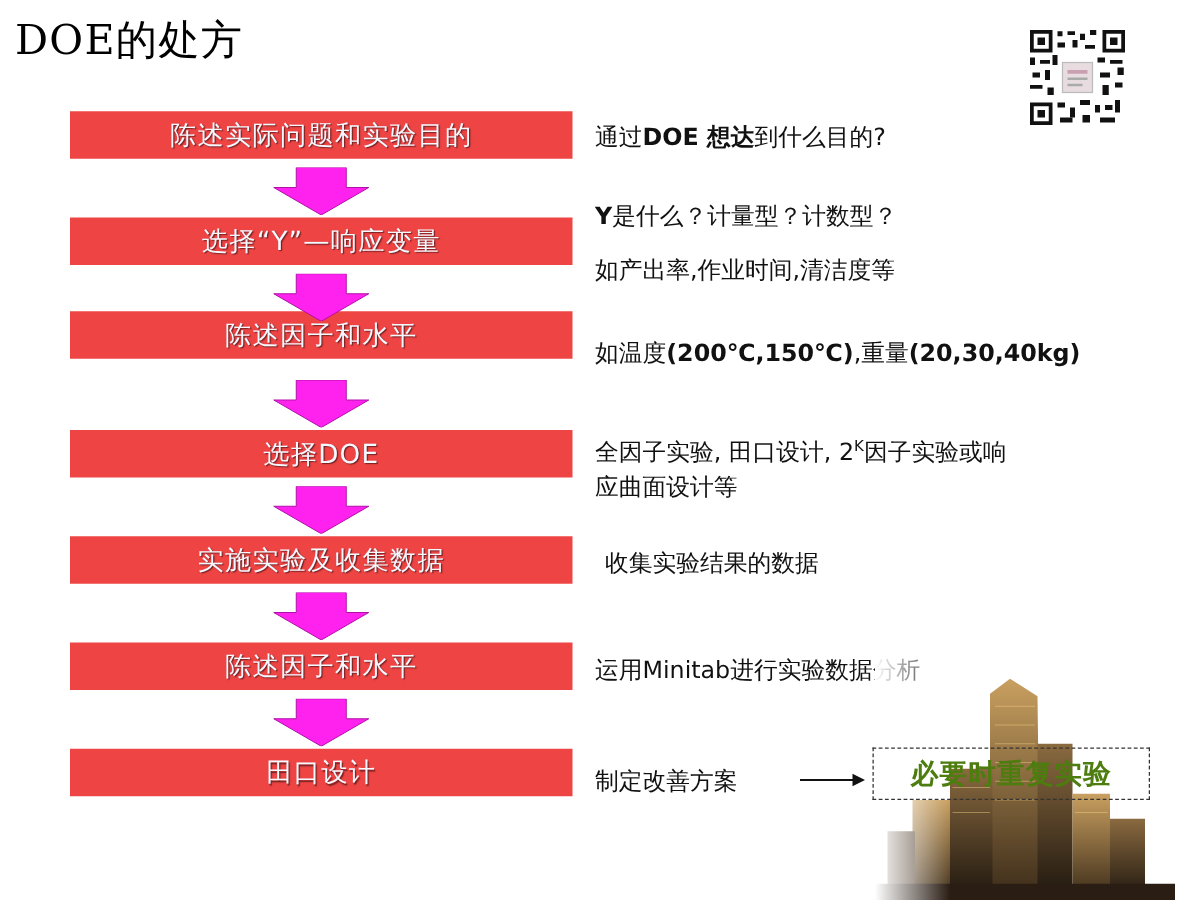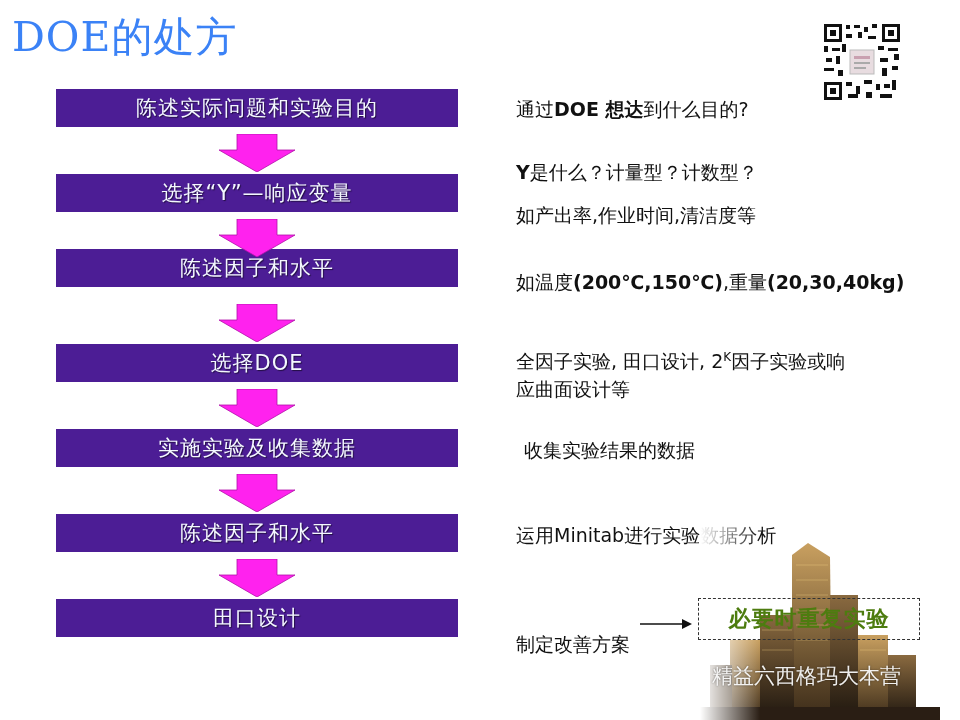--- a/index.html
+++ b/index.html
@@ -1,25 +1,25 @@
 <!DOCTYPE html>
 <html><head>
 <meta charset="utf-8">
 <style>
   html, body { margin:0; padding:0; }
   body { width:960px; height:720px; background:#ffffff; position:relative; overflow:hidden;
          font-family:"DejaVu Sans","Liberation Sans",sans-serif; }
   .title { position:absolute; left:12px; top:10px; font-family:"DejaVu Serif","Liberation Serif",serif;
-           font-size:41px; color:#3b82f6; letter-spacing:1px; }
+           font-size:33px; color:#000000; letter-spacing:1px; }
   .qr { position:absolute; left:822px; top:22px; width:80px; height:80px; background:#fff; }
-  .step { position:absolute; left:56px; width:402px; height:38px; background:#4c1d95;
+  .step { position:absolute; left:56px; width:402px; height:38px; background:#ef4444;
           color:#f4f8ff; font-size:21px; display:flex; align-items:center; justify-content:center;
           text-shadow:1px 1px 1px rgba(0,0,0,0.55); letter-spacing:1px; }
   .arrow { position:absolute; left:217px; width:80px; height:38px; }
-  .note { position:absolute; left:476px; font-size:19px; color:#111; white-space:nowrap;margin-left:40px; }
+  .note { position:absolute; left:476px; font-size:19px; color:#111; white-space:nowrap; }
   .note b { font-weight:bold; }
   .note.bold { font-weight:normal; }
   .buildings { position:absolute; left:700px; top:525px; width:240px; height:195px; }
   .repeat-box { position:absolute; left:698px; top:598px; width:222px; height:42px;
                 border:1.5px dashed #333; box-sizing:border-box; display:flex; align-items:center;
                 justify-content:center; color:#4d7c0f; font-size:22px; font-weight:bold; letter-spacing:1px; }
   .plan-arrow { position:absolute; left:640px; top:618px; width:52px; height:12px; }
   .watermark { position:absolute; left:672px; top:662px; color:rgba(255,255,255,0.92); font-size:21px;
                display:flex; align-items:center; gap:6px; text-shadow:0 0 2px rgba(0,0,0,0.5); }
 </style>
@@ -112,21 +112,21 @@
 <div class="note" style="top:203px">如产出率,作业时间,清洁度等</div>
 <div class="note" style="top:270px">
   <span>如温度</span><b>(200℃,150℃)</b><span>,重量</span><b>(20,30,40kg)</b>
 </div>
 <div class="note bold" style="top:343px; line-height:28px;">
   <span>全因子实验, 田口设计, 2</span><sup style="font-size:12px">K</sup><span>因子实验或响</span><br>
   <span>应曲面设计等</span>
 </div>
 <div class="note bold" style="top:438px; left:484px;">收集实验结果的数据</div>
 <div class="note bold" style="top:523px">运用Minitab进行实验数据分析</div>
-<div class="note" style="top:632px">制定改善方案</div>
+<div class="note" style="top:612px">制定改善方案</div>
 
 <svg class="buildings" viewBox="0 0 240 195">
   <defs>
     <linearGradient id="bg1" x1="0" y1="0" x2="0" y2="1">
         <stop offset="0" stop-color="#c9a060"></stop>
         <stop offset="1" stop-color="#3a2a18"></stop>
       </linearGradient>
     <linearGradient id="bg2" x1="0" y1="0" x2="0" y2="1">
         <stop offset="0" stop-color="#8a6a40"></stop>
         <stop offset="1" stop-color="#1e160e"></stop>
@@ -163,14 +163,13 @@
   <polygon points="42,1 52,6 42,11" fill="#111"></polygon>
 </svg>
 
 <div class="repeat-box">必要时重复实验</div>
 
 <div class="watermark">
   <svg width="34" height="24" viewBox="0 0 34 24">
     <ellipse cx="13" cy="10" rx="11" ry="8" fill="none" stroke="rgba(255,255,255,0.9)" stroke-width="1.5"></ellipse>
     <ellipse cx="23" cy="15" rx="9" ry="7" fill="none" stroke="rgba(255,255,255,0.9)" stroke-width="1.5"></ellipse>
   </svg>
-  <span>精益六西格玛大本营</span>
 </div>
 
 </body></html>

